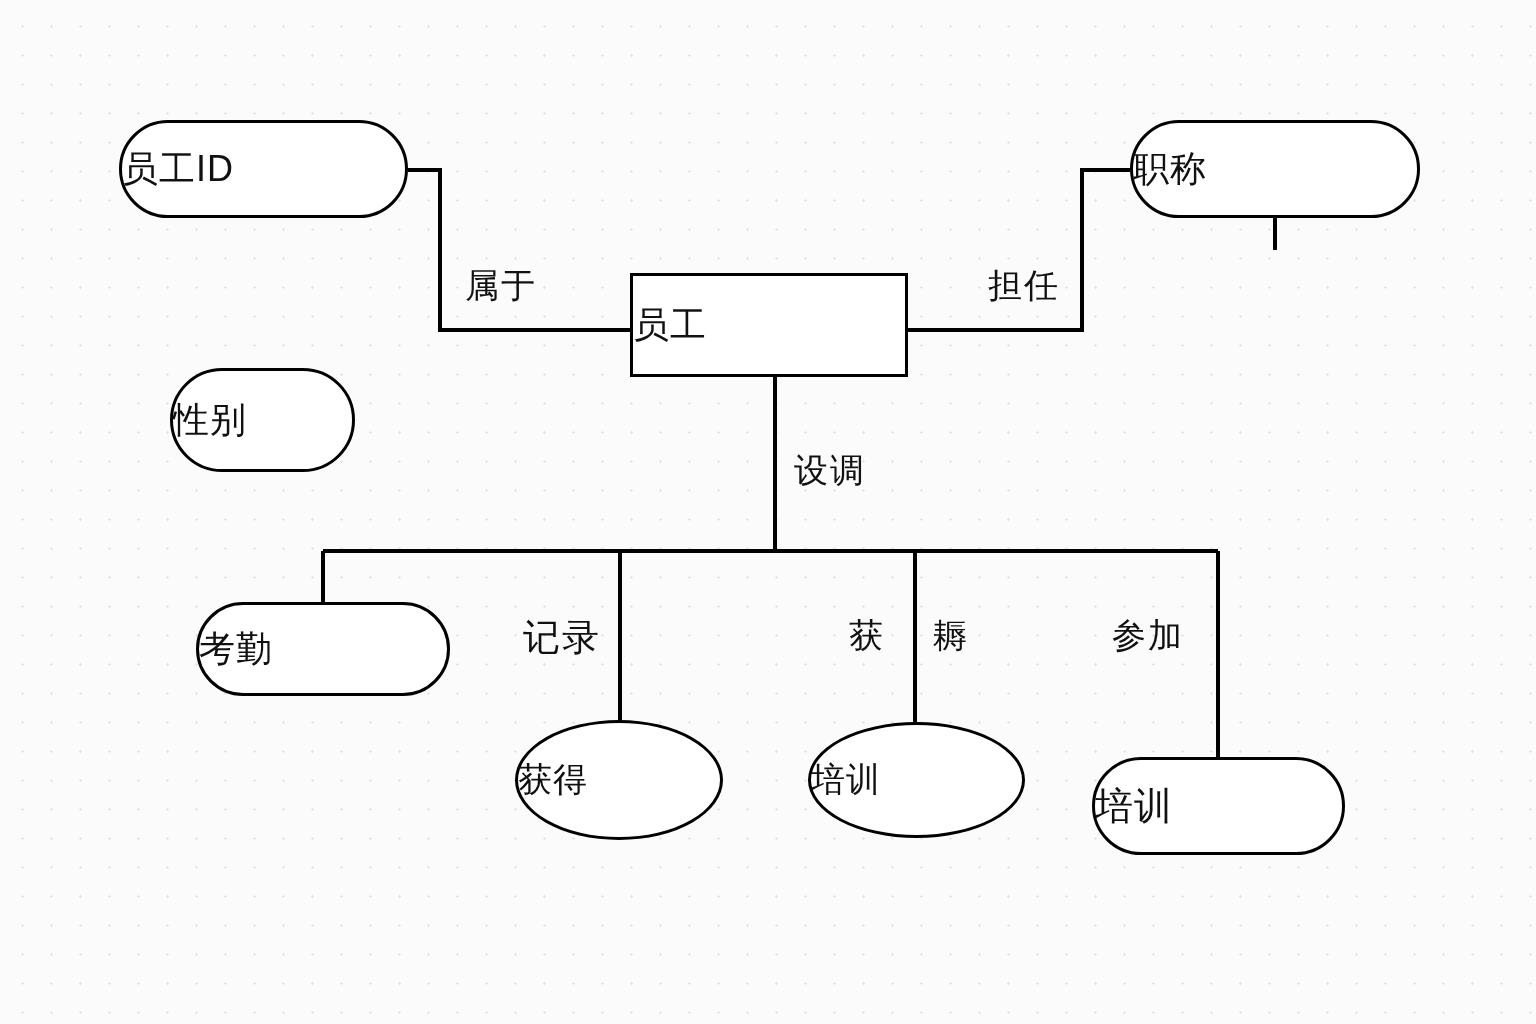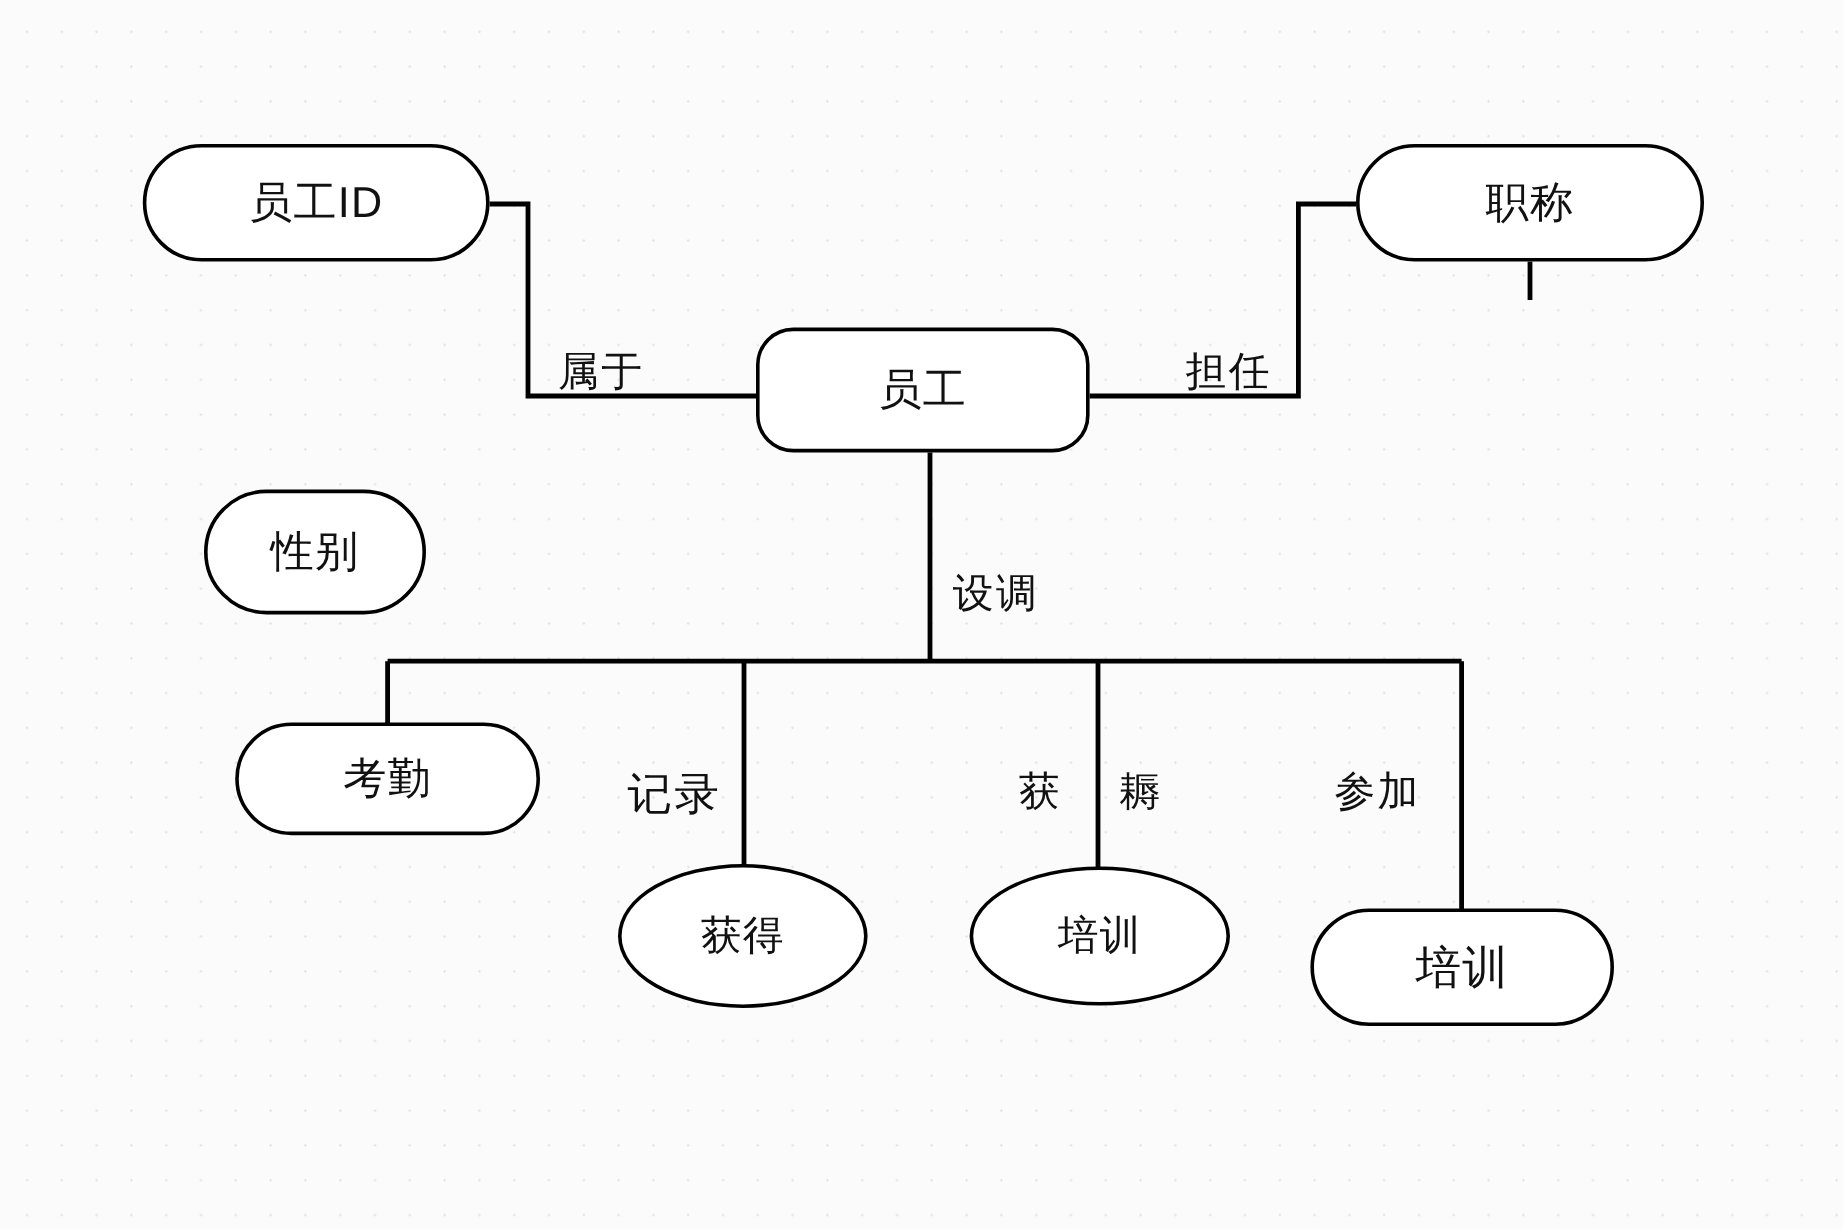--- a/index.html
+++ b/index.html
@@ -26,38 +26,36 @@
     width: 1536px;
     height: 1024px;
     pointer-events: none;
   }
   svg.layer * { pointer-events: auto; }
 
   .node {
     position: absolute;
     display: flex;
     align-items: center;
-    justify-content: center;
     background: #ffffff;
     border: 3px solid #000000;
     color: #111111;
     box-sizing: border-box;
     letter-spacing: 1px;
   }
   .rounded { border-radius: 999px; }
   .rect { border-radius: 0; }
   .ellipse { border-radius: 50% / 50%; }
 
   .edge-label {
     position: absolute;
     color: #111111;
     white-space: nowrap;
     letter-spacing: 2px;
     background: transparent;
-    margin-top: 24px;
   }
 </style>
 </head>
 <body>
 
 <div id="canvas">
 
   <svg class="layer" viewBox="0 0 1536 1024">
     <g fill="none" stroke="#000000" stroke-width="4" stroke-linecap="butt" stroke-linejoin="miter">
 
@@ -79,25 +77,25 @@
 
       <path d="M 1218 551 L 1218 759"></path>
     </g>
   </svg>
 
   <div class="node rounded" style="left:119px; top:120px; width:289px; height:98px; font-size:36px;">
     <span>员工ID</span>
   </div>
 
 
-  <div class="node rounded" style="left:170px; top:368px; width:185px; height:104px; font-size:36px;margin-top:40px;">
+  <div class="node rounded" style="left:170px; top:368px; width:185px; height:104px; font-size:36px;">
     <span>性别</span>
   </div>
 
-  <div class="node rect" style="left:630px; top:273px; width:278px; height:104px; font-size:36px;border-radius:31px;">
+  <div class="node rect" style="left:630px; top:273px; width:278px; height:104px; font-size:36px;">
     <span>员工</span>
   </div>
 
   <div class="node rounded" style="left:1130px; top:120px; width:290px; height:98px; font-size:36px;">
     <span>职称</span>
   </div>
 
 
   <div class="node rounded" style="left:196px; top:602px; width:254px; height:94px; font-size:36px;">
     <span>考勤</span>

